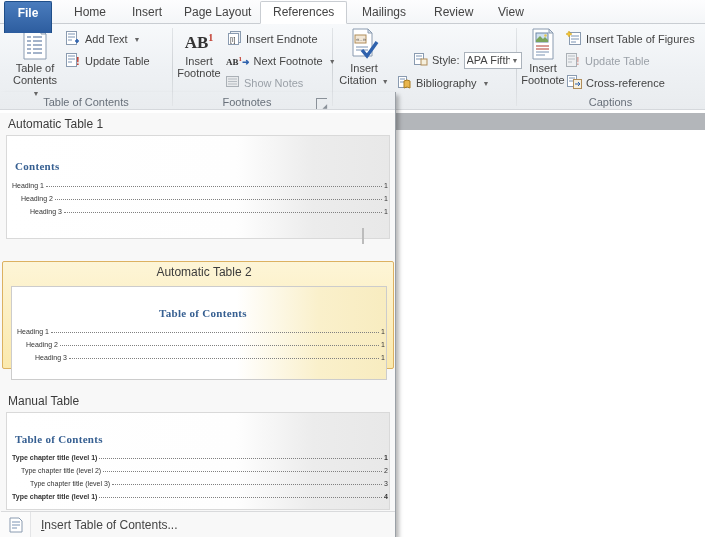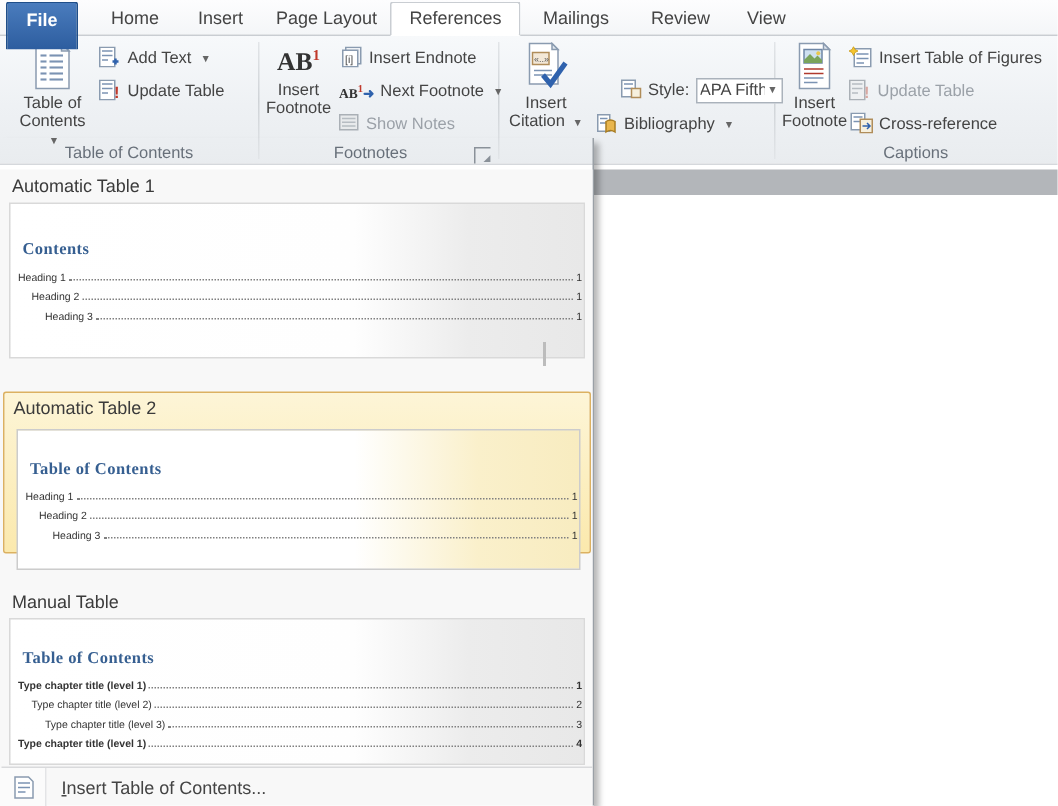--- a/index.html
+++ b/index.html
@@ -59,21 +59,21 @@
   .preview.inner { border:1px solid #cccccc;
     background:linear-gradient(to right,#ffffff 0%,#ffffff 60%,#faf0cb 82%,#f8ecc0 100%); }
   .toc-title { font-family:"Liberation Serif", serif; font-weight:bold; font-size:11px;
     color:#365f91; letter-spacing:0.3px; }
   .toc-row { display:flex; align-items:flex-end; font-size:7px; color:#333; height:13px; }
   .toc-row .lead { flex:1; border-bottom:1px dotted #808080; margin:0 2px 2px 2px; }
   .toc-row .pg { padding-right:1px; }
   .toc-row.b { font-weight:bold; }
   #hl-block { position:absolute; left:2px; top:148px; width:392px; height:108px;
     border:1px solid #dcb161; border-radius:2px;
-    background:linear-gradient(#fdf5d7,#fbe9ad); }
+    background:linear-gradient(#fdf5d7,#fbe9ad);text-align:center; }
   #menu-sep { position:absolute; left:1px; top:398px; width:394px; height:1px; background:#d9dadc; }
   #menu-gutter { position:absolute; left:0; top:399px; width:31px; height:46px;
     background:#fbfbfb; border-right:1px solid #e3e4e6; }
   .menuitem { position:absolute; left:0; width:395px; height:22px; display:flex;
     align-items:center; font-size:12px; color:#444; cursor:default; }
   .menuitem .mi-icon { width:31px; display:flex; justify-content:center; }
   .menuitem .mi-label { padding-left:10px; }
   .accel { text-decoration:underline; }
 
   #cursor-artifact { position:absolute; left:362px; top:228px; width:2px; height:16px;

